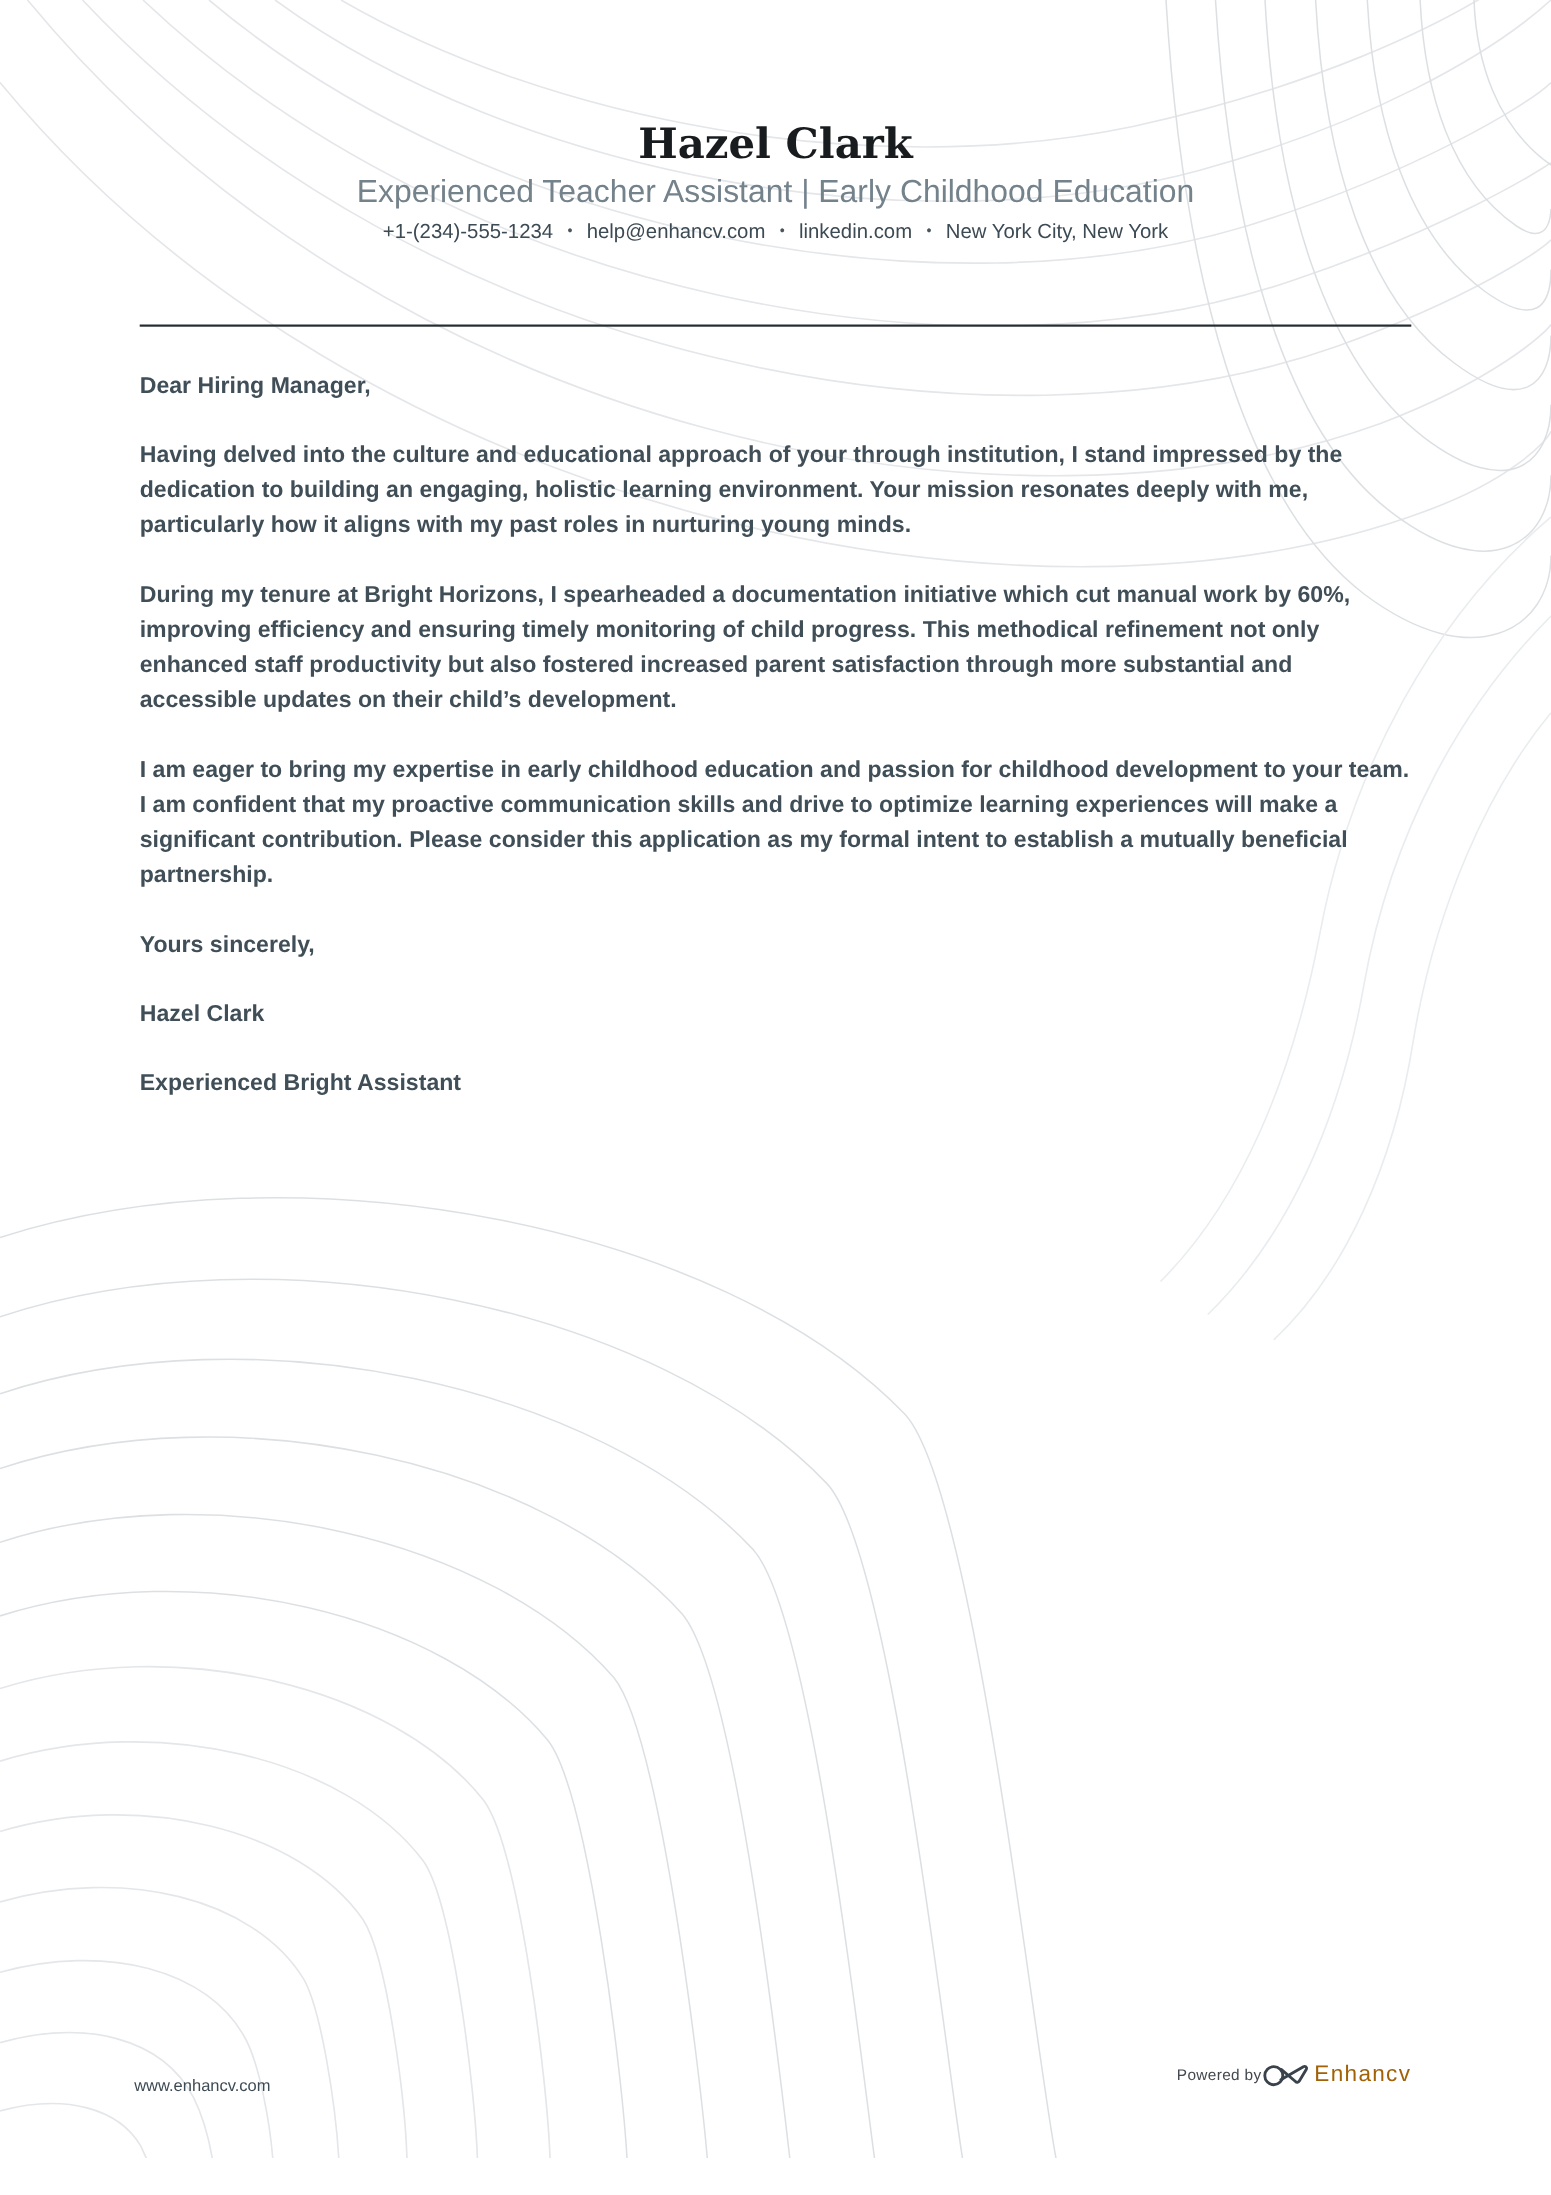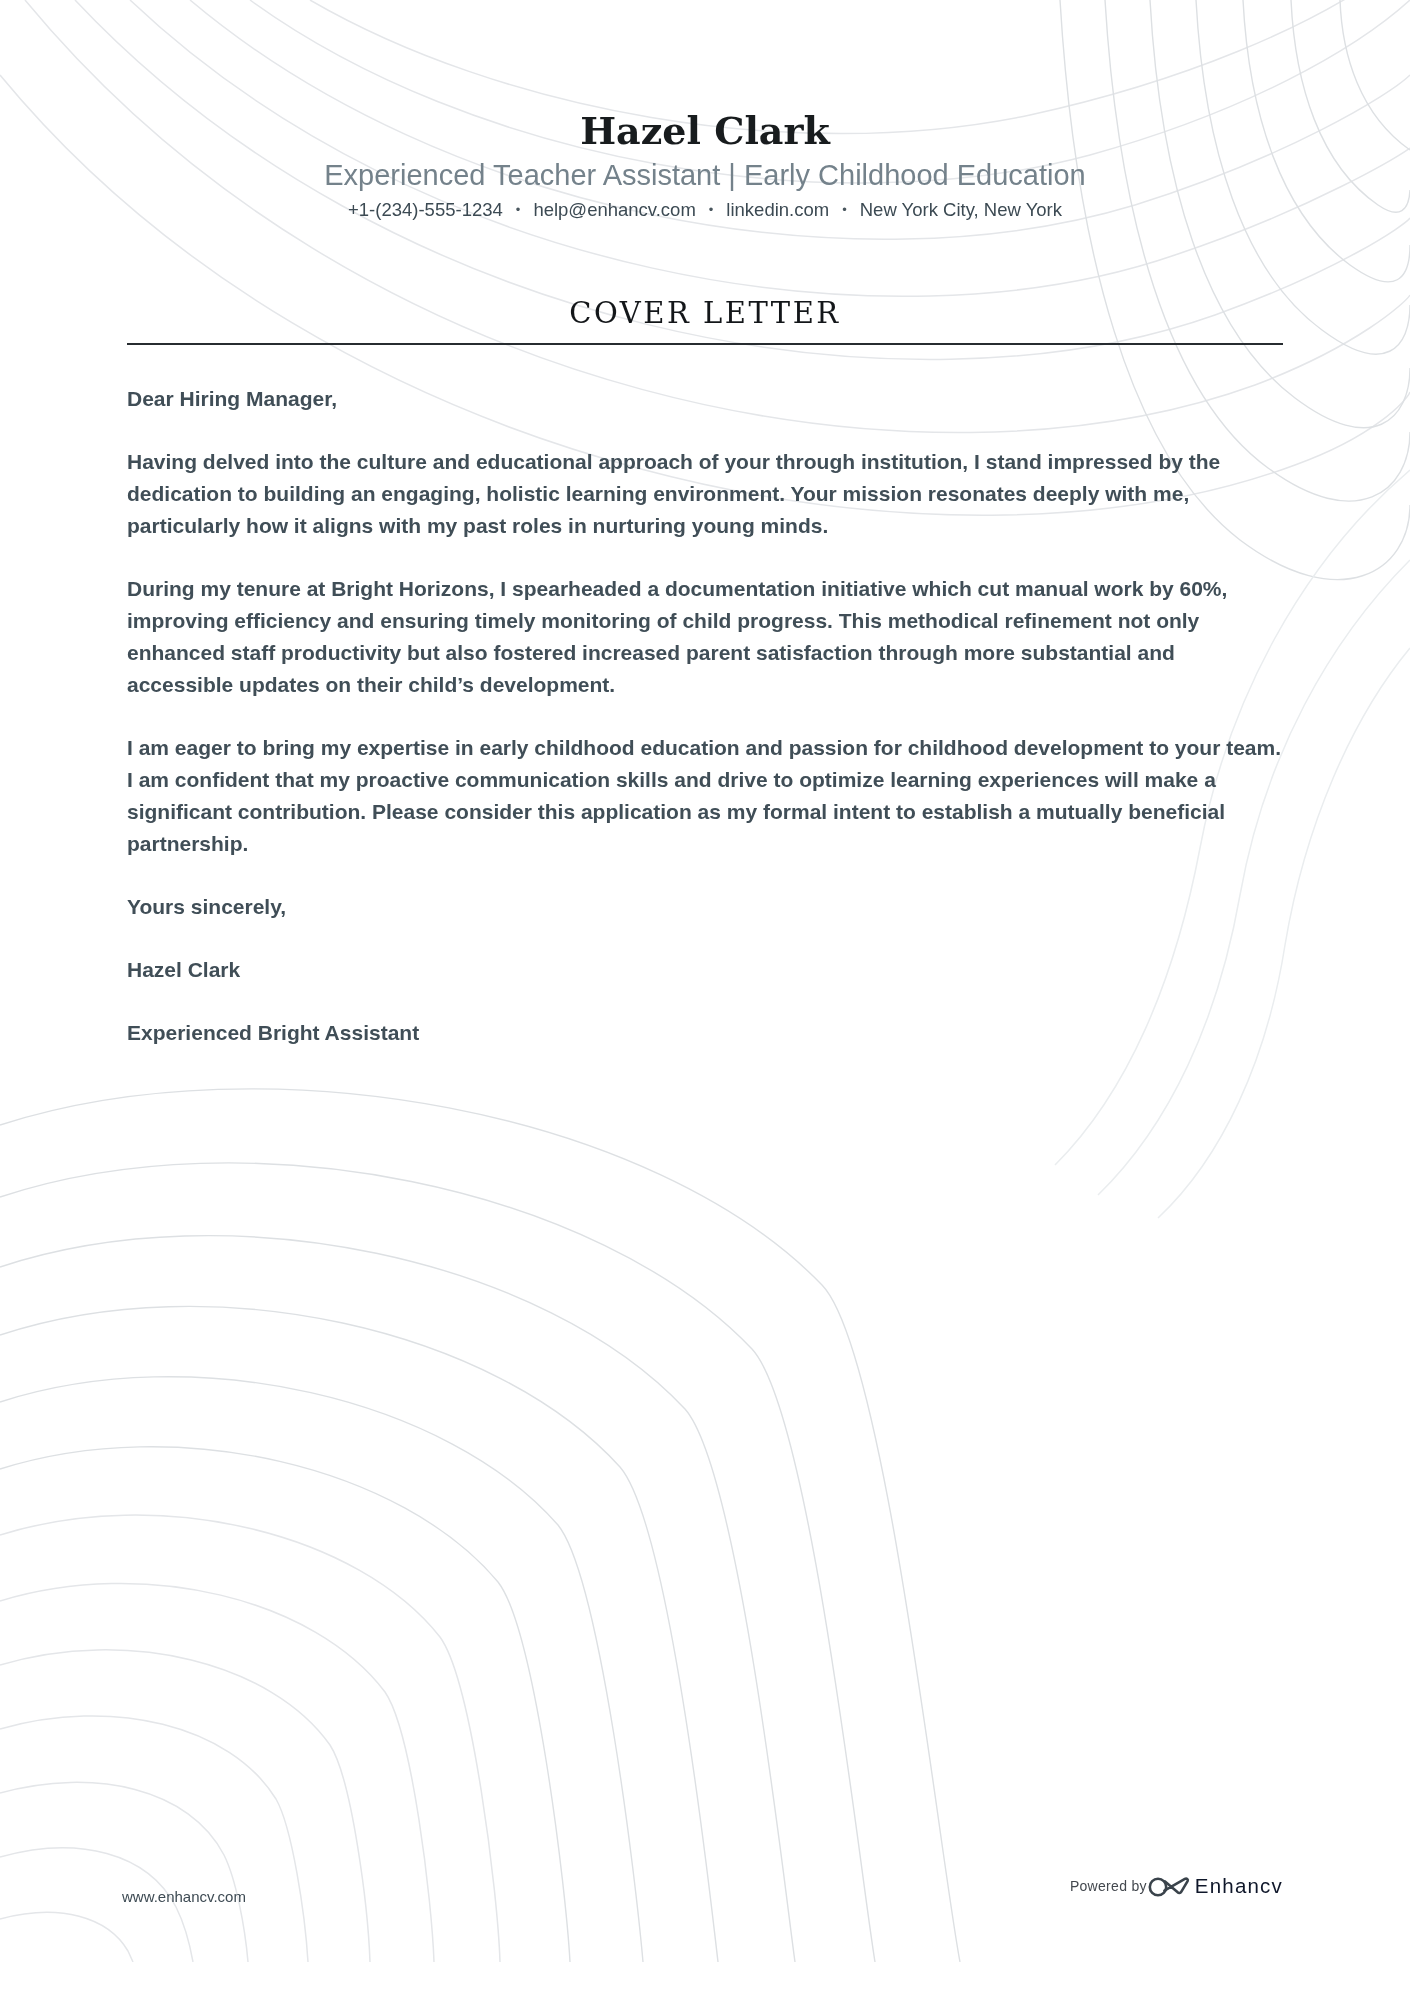--- a/index.html
+++ b/index.html
@@ -53,21 +53,21 @@
   .footer-site{
     position:absolute;left:122px;top:1888px;
     font-size:15px;color:#3d4a53;text-decoration:none;
   }
   .badge{
     position:absolute;right:127px;top:1872px;
     display:flex;align-items:center;
     text-decoration:none;cursor:pointer;
   }
   .powered{font-size:14px;color:#43484e;letter-spacing:0.3px;}
-  .wordmark{font-size:20.5px;color:#0f172a;letter-spacing:1.2px;}
+  .wordmark{font-size:20.5px;color:#a16207;letter-spacing:1.2px;}
 </style>
 </head>
 <body>
 
 <div class="page">
 
   <svg class="contour top" width="1410" height="1250" viewBox="0 0 1410 1250" fill="none">
     <g stroke="#e4e6e9" stroke-width="1.5" fill="none">
       <path d="M 310,0 C 500,110 790,165 1030,115 C 1190,80 1310,25 1375,-20"></path>
       <path d="M 250,0 C 470,160 830,225 1090,155 C 1245,112 1355,50 1410,0"></path>
@@ -121,21 +121,20 @@
       <span class="sep">•</span>
       <span>help@enhancv.com</span>
       <span class="sep">•</span>
       <span>linkedin.com</span>
       <span class="sep">•</span>
       <span>New York City, New York</span>
     </div>
   </div>
 
   <div class="section-head">
-    <h2 class="section-title">COVER LETTER</h2>
     <div class="divider"></div>
   </div>
 
   <div class="letter">
     <p>Dear Hiring Manager,</p>
     <p>Having delved into the culture and educational approach of your through institution, I stand impressed by the dedication to building an engaging, holistic learning environment. Your mission resonates deeply with me, particularly how it aligns with my past roles in nurturing young minds.</p>
     <p>During my tenure at Bright Horizons, I spearheaded a documentation initiative which cut manual work by 60%, improving efficiency and ensuring timely monitoring of child progress. This methodical refinement not only enhanced staff productivity but also fostered increased parent satisfaction through more substantial and accessible updates on their child’s development.</p>
     <p>I am eager to bring my expertise in early childhood education and passion for childhood development to your team. I am confident that my proactive communication skills and drive to optimize learning experiences will make a significant contribution. Please consider this application as my formal intent to establish a mutually beneficial partnership.</p>
     <p>Yours sincerely,</p>
     <p>Hazel Clark</p>

